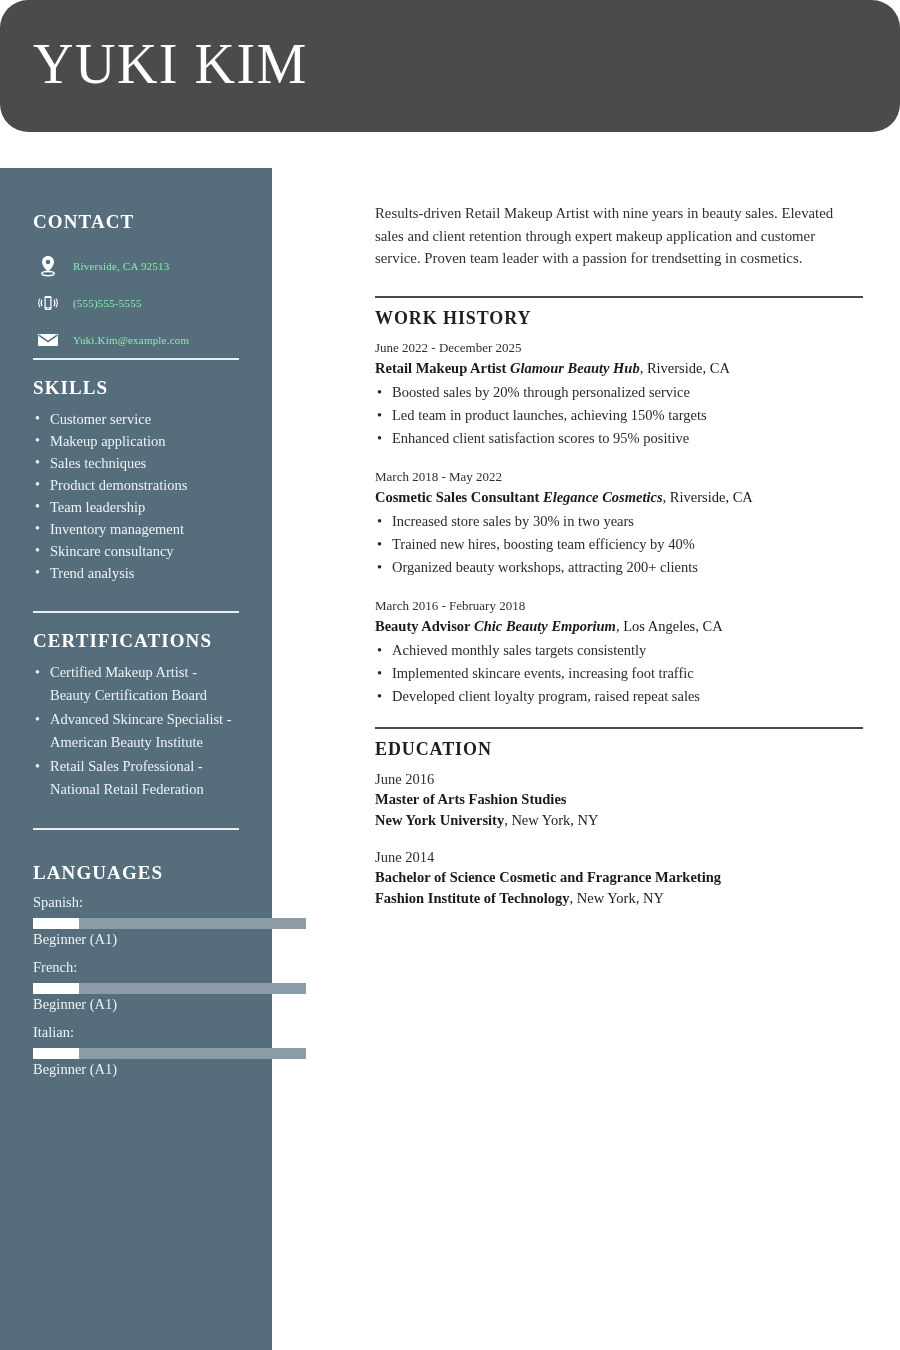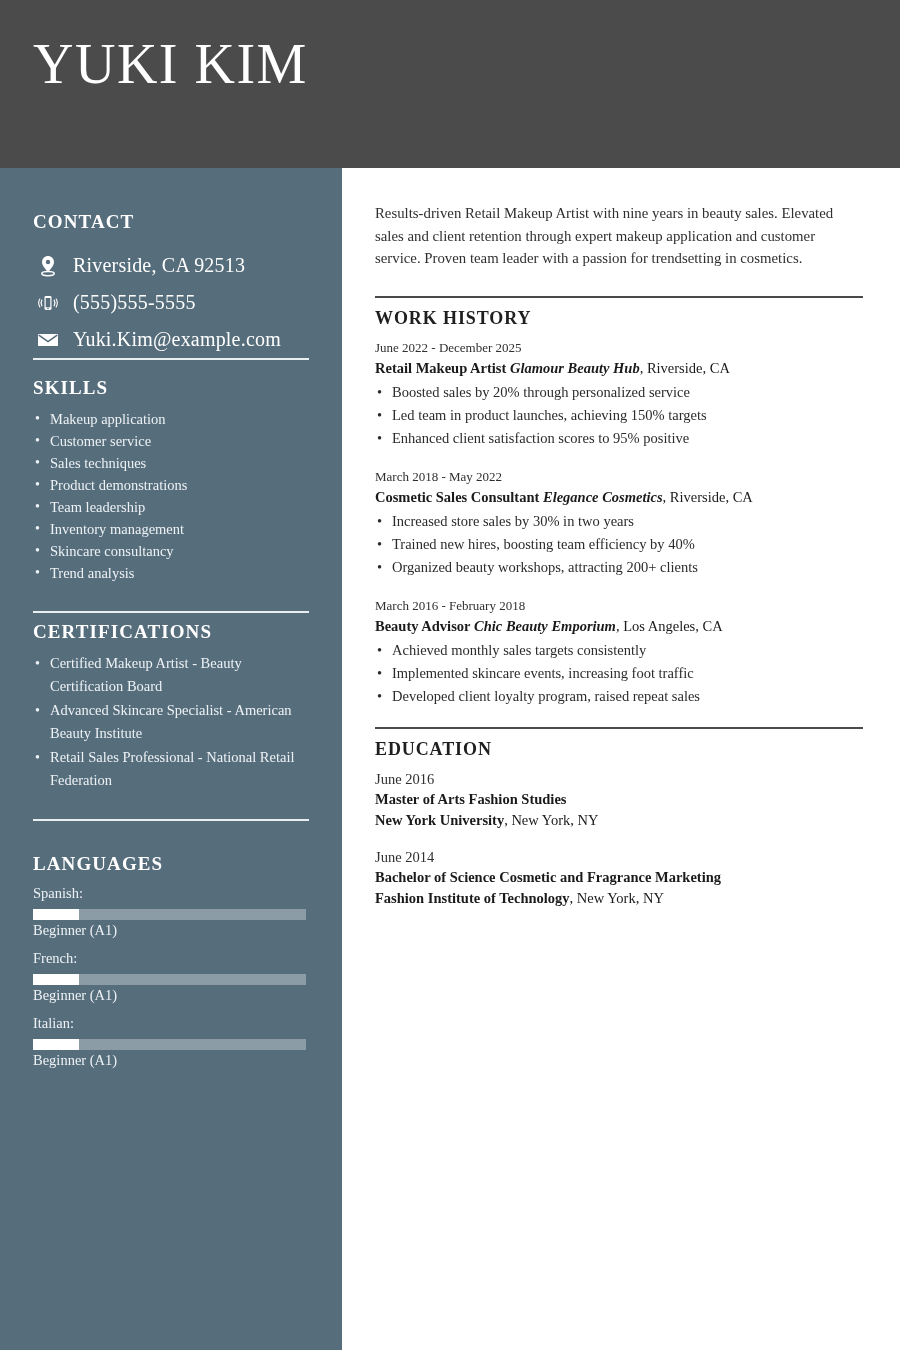--- a/index.html
+++ b/index.html
@@ -13,40 +13,41 @@
     font-family: "Liberation Serif", "DejaVu Serif", serif;
     overflow: hidden;
     position: relative;
   }
 
   
   .header {
     position: absolute;
     left: 0; top: 0;
     width: 900px;
-    height: 168px;
+    height: 132px;
     background: #4b4b4b;
+    border-radius: 28px;
   }
   .header-name {
     position: absolute;
     left: 33px;
     top: 29px;
     font-size: 56px;
     line-height: 70px;
     color: #ffffff;
     letter-spacing: 1.5px;
     font-weight: normal;
     white-space: nowrap;
   }
 
   
   .sidebar {
     position: absolute;
     left: 0; top: 168px;
-    width: 342px;
+    width: 272px;
     height: 1182px;
     background: #566d7c;
     color: #ffffff;
     box-sizing: border-box;
     padding: 0 33px;
   }
   .side-h {
     font-size: 19px;
     font-weight: bold;
     letter-spacing: 1.1px;
@@ -71,22 +72,22 @@
   }
   .contact-ico {
     width: 30px;
     min-width: 30px;
     display: flex;
     align-items: center;
     justify-content: center;
     margin-right: 10px;
   }
   .contact-txt {
-    font-size: 20px;
-    color: #ffffff;
+    font-size: 11px;
+    color: #86efac;
     letter-spacing: 0.2px;
   }
 
   
   .skills-block { padding-top: 17px; }
   ul.side-ul {
     list-style: none;
     margin: 9px 0 0 0;
     padding: 0;
   }
@@ -99,21 +100,21 @@
     margin-bottom: 0px;
   }
   ul.side-ul li::before {
     content: "\2022";
     position: absolute;
     left: 2px;
     top: 0;
     font-size: 14px;
     color: #eef2f5;
   }
-  .certs-block { padding-top: 8px; }
+  .certs-block { padding-top: 17px; }
   .certs-block ul.side-ul li { line-height: 23px; margin-bottom: 1px; }
 
   
   .lang-block { padding-top: 32px; }
   .lang-item { margin-top: 8px; }
   .lang-name {
     font-size: 14.5px;
     color: #eef2f5;
     line-height: 20px;
   }
@@ -271,22 +272,22 @@
       </div>
 
     </div>
   </section>
 
   <hr class="side-divider">
 
   <section class="skills-block">
     <h2 class="side-h">SKILLS</h2>
     <ul class="side-ul">
+      <li>Customer service</li>
       <li>Makeup application</li>
-      <li>Customer service</li>
       <li>Sales techniques</li>
       <li>Product demonstrations</li>
       <li>Team leadership</li>
       <li>Inventory management</li>
       <li>Skincare consultancy</li>
       <li>Trend analysis</li>
     </ul>
   </section>
 
   <hr class="side-divider" style="margin-top:27px;">

